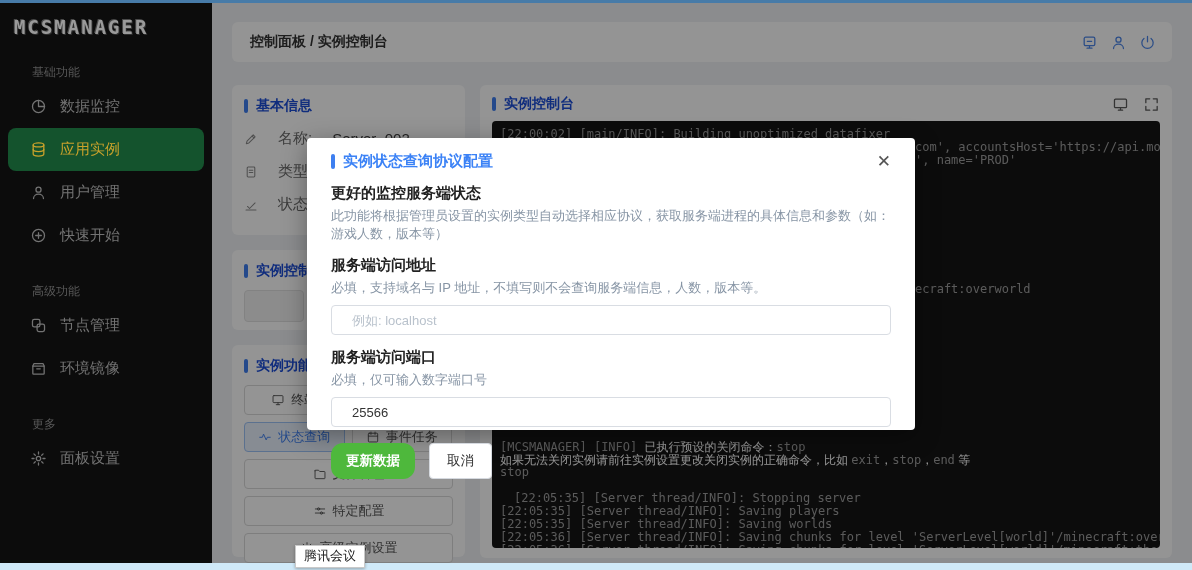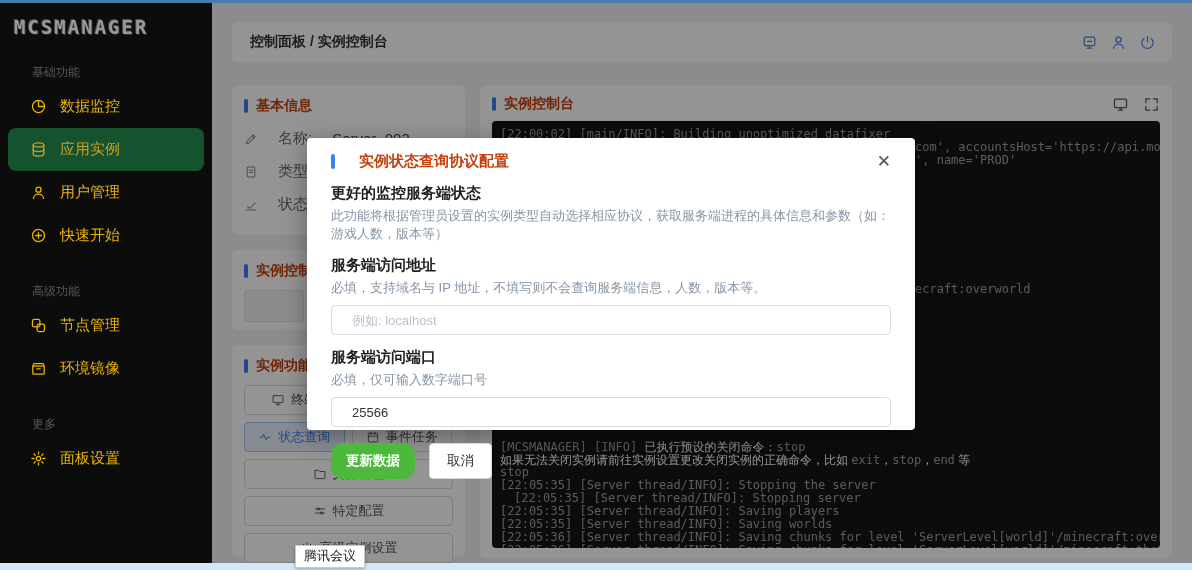--- a/index.html
+++ b/index.html
@@ -14,30 +14,30 @@
                   border:1px solid #c9c9c9; color:#222; font-size:13px; padding:1px 8px 2px;
                   box-shadow:0 1px 3px rgba(0,0,0,.3); }
 
   
   .sidebar { position:absolute; left:0; top:0; bottom:0; width:212px; background:#0c0c0c; z-index:5; }
   .logo { margin:16px 0 0 14px; font-family:"DejaVu Sans Mono", monospace; font-weight:bold;
           font-size:19px; letter-spacing:2px; color:#9a9a9a;
           text-shadow:1px 1px 0 #2e2e2e, -1px -1px 0 #4a4a4a; }
   .side-section-label { margin:26px 0 4px 32px; font-size:12px; color:#585858; }
   .side-item { height:43px; display:flex; align-items:center; gap:13px; padding-left:22px;
-               margin:0 8px; border-radius:8px; color:#eab308; font-size:15px; cursor:pointer; }
+               margin:0 8px; border-radius:8px; color:#737373; font-size:15px; cursor:pointer; }
   .side-item.active { background:#14532d; color:#c9a22b; }
   .icon { display:inline-flex; }
   .icon svg { width:17px; height:17px; stroke:currentColor; fill:none;
               stroke-width:1.8; stroke-linecap:round; stroke-linejoin:round; }
 
   
   .content { position:absolute; left:212px; top:0; right:0; bottom:0; background:#f0f2f5; }
   .card { position:absolute; background:#fff; border-radius:6px; }
-  .card-title { display:flex; align-items:center; gap:8px; font-size:14px; font-weight:bold; color:#c2410c; }
+  .card-title { display:flex; align-items:center; gap:8px; font-size:14px; font-weight:bold; color:#1d4ed8; }
   .card-title .bar { width:4px; height:14px; border-radius:2px; background:#3e7ff0; }
 
   .header-card { left:20px; top:22px; right:20px; height:40px; display:flex; align-items:center;
                  justify-content:space-between; padding:0 16px 0 18px; }
   .breadcrumb { font-size:14px; color:#333; font-weight:bold; }
   .header-icons { display:flex; gap:12px; color:#4c86e8; }
   .header-icons .icon { cursor:pointer; }
 
   .card-basic { left:20px; top:85px; width:233px; height:150px; padding:12px; }
   .info-row { display:flex; align-items:center; gap:20px; margin-top:14px; font-size:15px; }
@@ -66,21 +66,21 @@
              font-size:12px; color:#9e9e9e; }
   .frag { position:absolute; white-space:nowrap; }
   .frag .em { color:#ffffff; font-weight:normal; font-family:"Liberation Sans", sans-serif; }
 
   
   .backdrop { position:absolute; left:212px; top:0; right:0; bottom:0;
               background:rgba(0,0,0,.42); z-index:20; }
   .modal { position:absolute; left:307px; top:138px; width:608px; height:292px; background:#fff;
            border-radius:4px; z-index:30; padding:14px 24px; box-shadow:0 6px 24px rgba(0,0,0,.35); }
   .modal-head { display:flex; align-items:center; justify-content:space-between; }
-  .modal-title { display:flex; align-items:center; gap:24px; font-size:15px; font-weight:bold; color:#c2410c; }
+  .modal-title { display:flex; align-items:center; gap:8px; font-size:15px; font-weight:bold; color:#3b82f6; }
   .modal-title .bar { width:4px; height:15px; border-radius:2px; background:#3e7ff0; }
   .modal-close { font-size:17px; color:#555; cursor:pointer; line-height:1; }
   .m-h { font-size:15px; font-weight:bold; color:#222; }
   .m-desc { font-size:13px; color:#8795a5; margin-top:4px; }
   .m-sec { margin-top:13px; }
   .m-input { margin-top:8px; width:100%; height:30px; border:1px solid #d9dde3; border-radius:4px;
              padding:0 20px; font-size:13px; color:#333; font-family:"Liberation Sans", sans-serif; outline:none; }
   .m-input::placeholder { color:#b9c2cc; }
   .m-btns { margin-top:16px; display:flex; gap:14px; }
   .btn-green { background:#4eb83c; color:#fff; border:none; border-radius:12px; font-weight:bold;
@@ -324,21 +324,20 @@
         </div>
       </div>
       <div class="console" id="console">
           <div class="frag" style="top: 6px; left: 8px;"><span>[22:00:02] [main/INFO]: Building unoptimized datafixer</span></div>
           <div class="frag" style="top: 19px; left: 423px;"><span>com', accountsHost='https://api.mojang.com</span></div>
           <div class="frag" style="top: 32px; left: 423px;"><span>', name='PROD'</span></div>
           <div class="frag" style="top: 161px; left: 423px;"><span>ecraft:overworld</span></div>
           <div class="frag" style="top: 318px; left: 8px;"><span>[MCSMANAGER] [INFO] </span><span class="em">已执行预设的关闭命令：</span><span>stop</span></div>
           <div class="frag" style="top: 331px; left: 8px;"><span class="em">如果无法关闭实例请前往实例设置更改关闭实例的正确命令，比如 </span><span>exit</span><span class="em">，</span><span>stop</span><span class="em">，</span><span>end</span><span class="em"> 等</span></div>
           <div class="frag" style="top: 344px; left: 8px;"><span>stop</span></div>
-          <div class="frag" style="top: 357px; left: 8px;"><span>[22:05:35] [Server thread/INFO]: Stopping the server</span></div>
           <div class="frag" style="top: 370px; left: 8px; margin-left: 14px;"><span>[22:05:35] [Server thread/INFO]: Stopping server</span></div>
           <div class="frag" style="top: 383px; left: 8px;"><span>[22:05:35] [Server thread/INFO]: Saving players</span></div>
           <div class="frag" style="top: 396px; left: 8px;"><span>[22:05:35] [Server thread/INFO]: Saving worlds</span></div>
           <div class="frag" style="top: 409px; left: 8px;"><span>[22:05:36] [Server thread/INFO]: Saving chunks for level 'ServerLevel[world]'/minecraft:overworld</span></div>
           <div class="frag" style="top: 422px; left: 8px;"><span>[22:05:36] [Server thread/INFO]: Saving chunks for level 'ServerLevel[world]'/minecraft:the_nether</span></div>
         </div>
     </div>
   </div>
 
   <div class="backdrop"></div>

